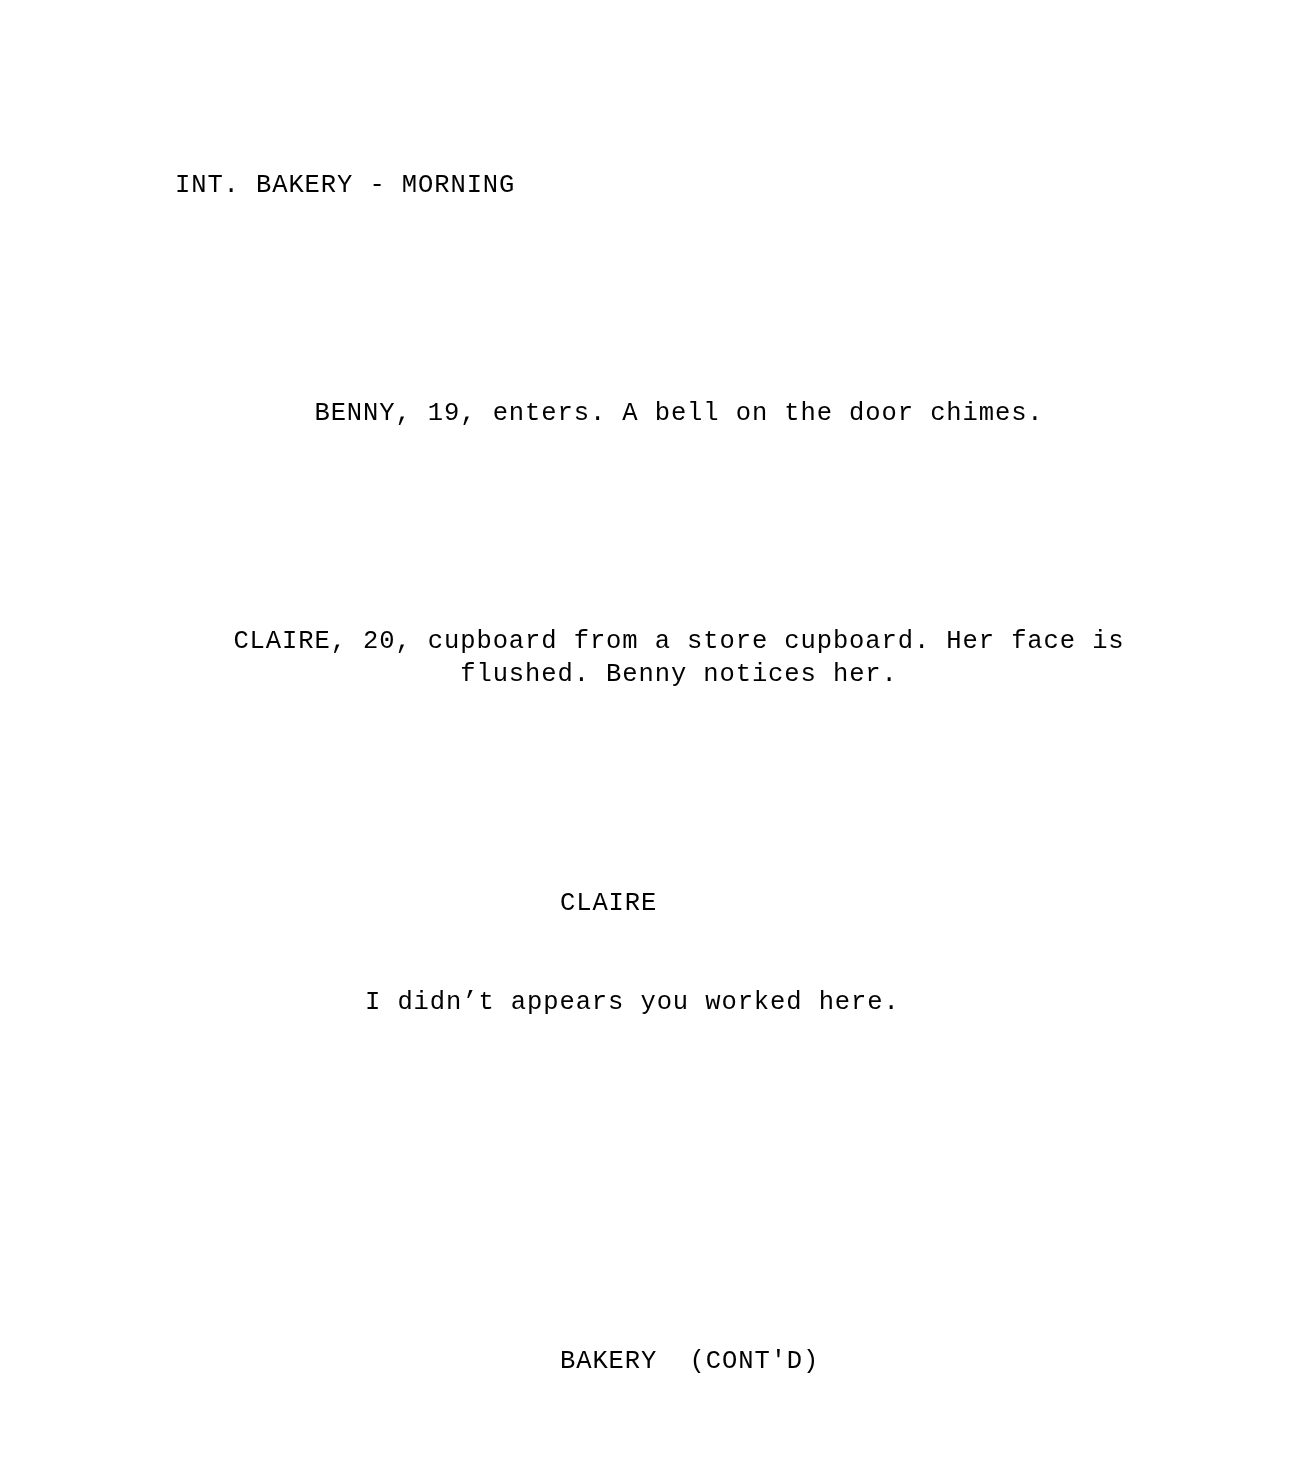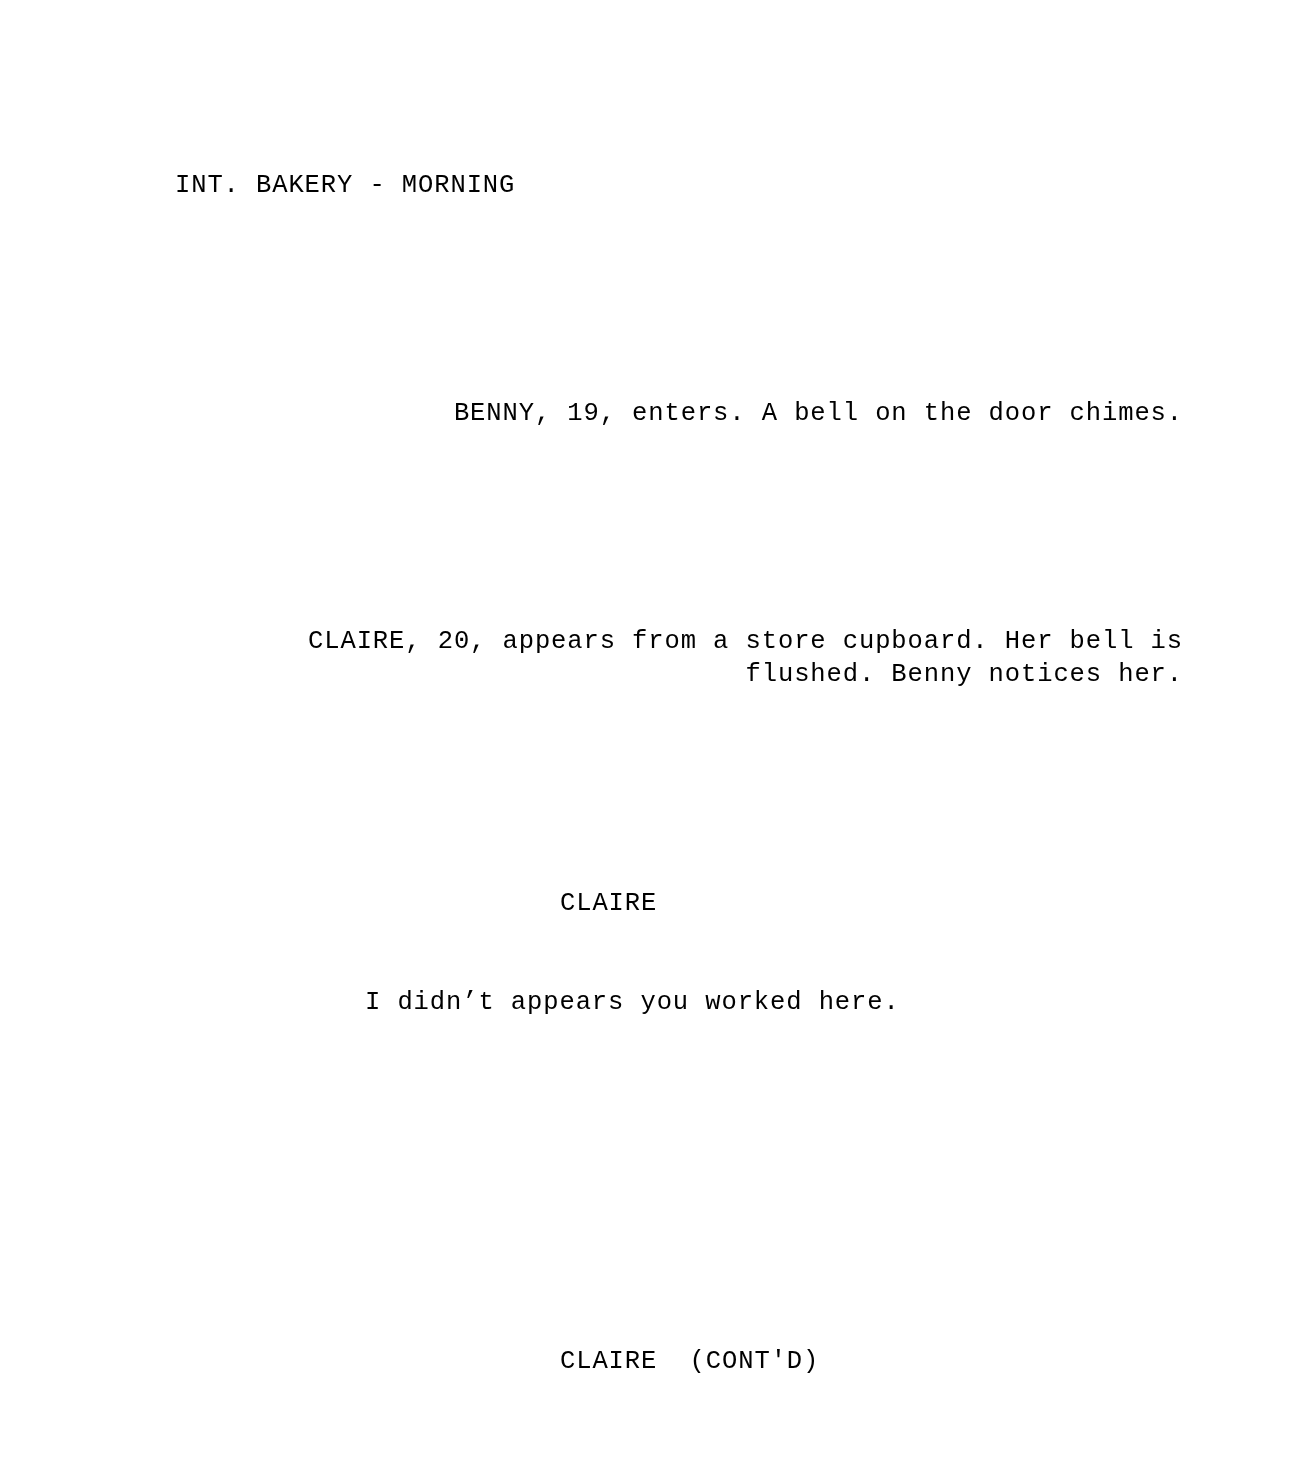--- a/index.html
+++ b/index.html
@@ -27,21 +27,21 @@
     letter-spacing: 0.9px;
     white-space: pre-wrap;
   }
   .block {
     margin: 0;
   }
   .gap-sm { height: 30px; }
   .gap-md { height: 31px; }
   .action {
     margin: 0;
-    text-align: right;
+    text-align: center;
   }
   .cue {
     margin: 0 0 0 385px;
   }
   .dialogue {
     margin: 0 0 0 190px;
   }
   .scene-heading {
     margin: 0;
   }
@@ -51,31 +51,31 @@
 
 <div class="page">
   <div class="script">
 
     <div class="scene-heading block">INT. BAKERY - MORNING</div>
     <div class="gap-sm"></div>
 
     <div class="action block">BENNY, 19, enters. A bell on the door chimes.</div>
     <div class="gap-sm"></div>
 
-    <div class="action block">CLAIRE, 20, appears from a store cupboard. Her bell is
+    <div class="action block">CLAIRE, 20, cupboard from a store cupboard. Her face is
 flushed. Benny notices her.</div>
     <div class="gap-md"></div>
 
     <div class="cue block">CLAIRE</div>
     <div class="dialogue block">I didn’t appears you worked here.</div>
     <div class="gap-md"></div>
 
     <div class="gap-md"></div>
 
-    <div class="cue block">CLAIRE  (CONT'D)</div>
+    <div class="cue block">BAKERY  (CONT'D)</div>
     
     
 
     
     
     
 
     
     
     

